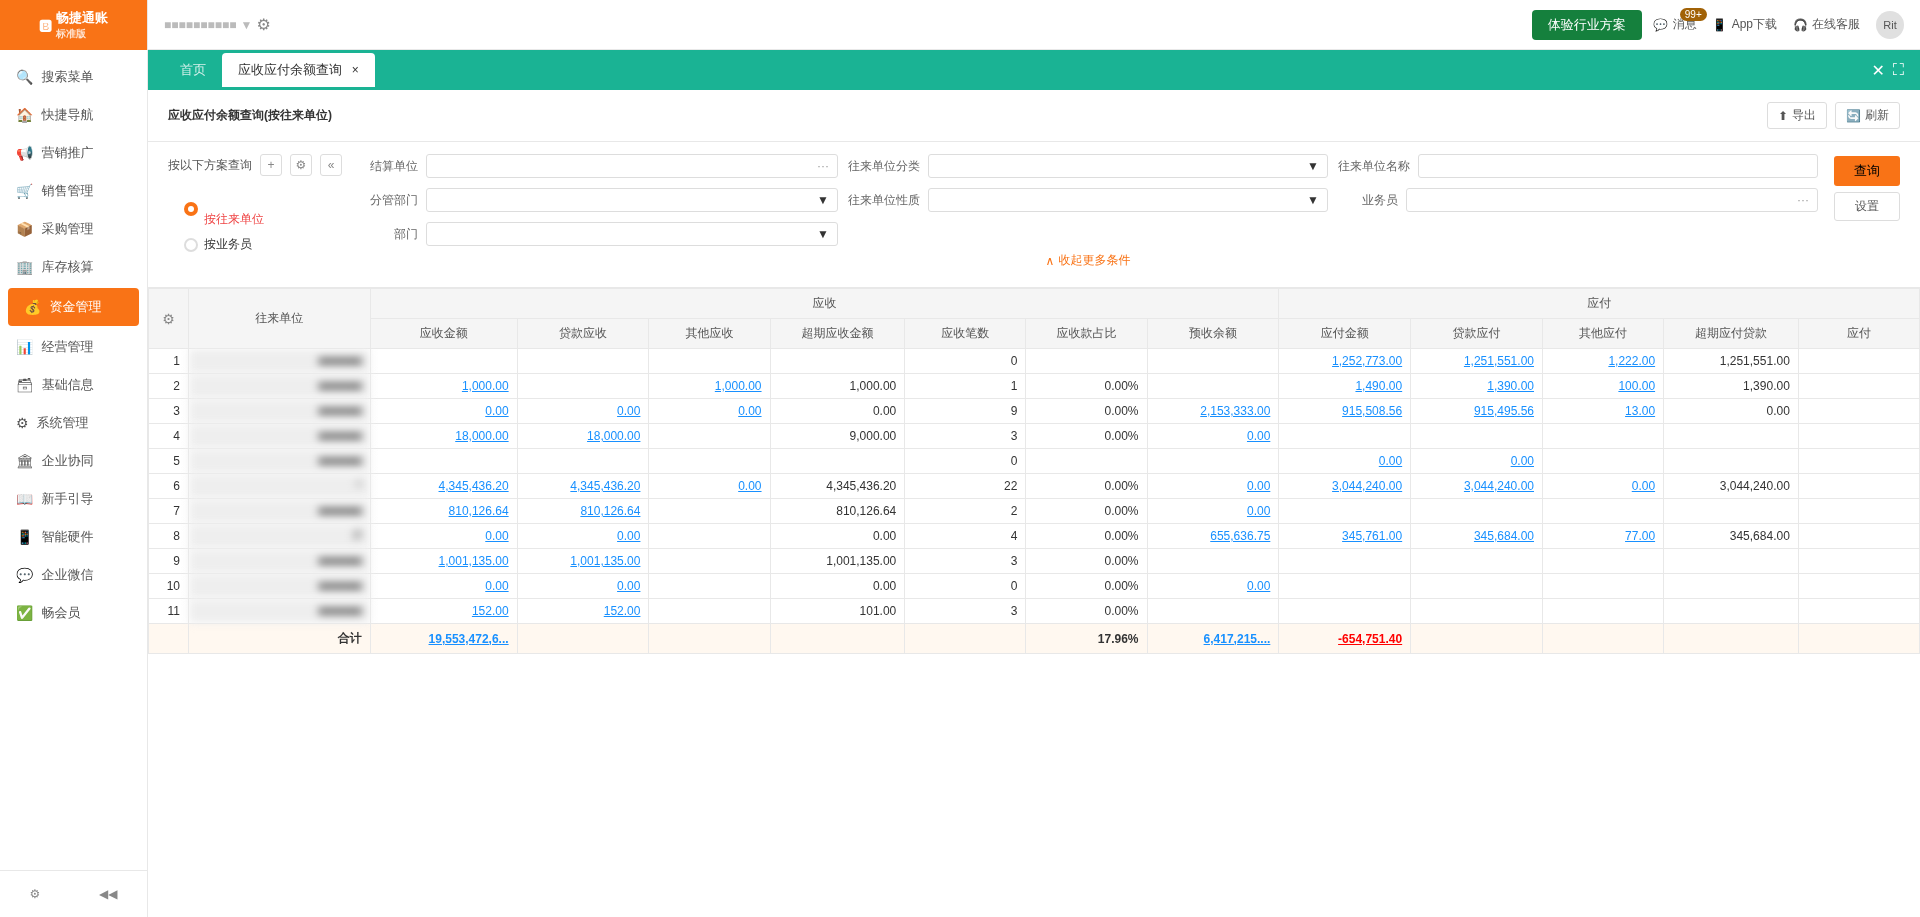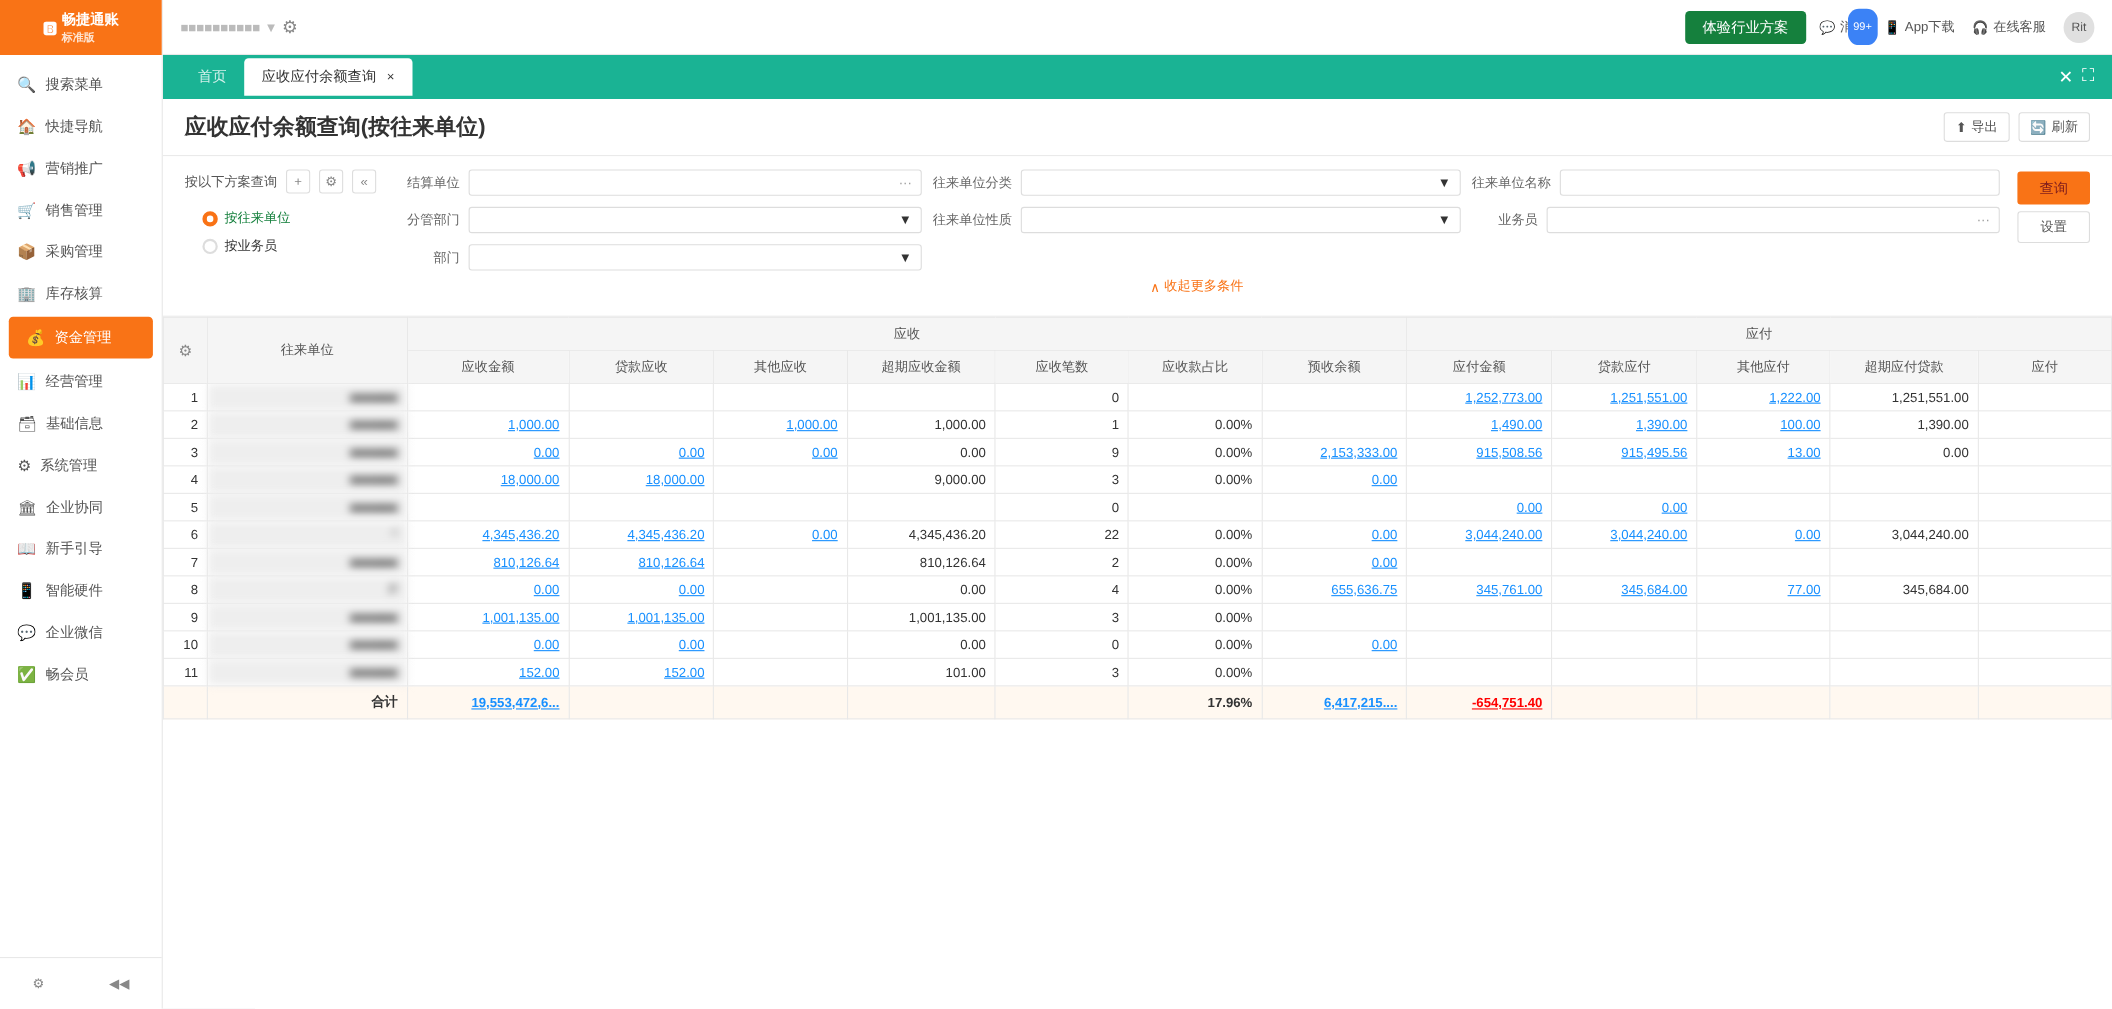--- a/index.html
+++ b/index.html
@@ -25,40 +25,40 @@
     
     .header {
       position: fixed; left: 148px; right: 0; top: 0; height: 50px; background: #fff; border-bottom: 1px solid #e8e8e8; z-index: 99;
       display: flex; align-items: center; padding: 0 16px; gap: 12px;
     }
     .header-breadcrumb { color: #999; font-size: 12px; display: flex; align-items: center; gap: 4px; flex: 1; }
     .header-btn-orange { background: #15803d; color: #fff; border: none; border-radius: 4px; padding: 6px 16px; cursor: pointer; font-size: 13px; }
     .header-gear { color: #888; cursor: pointer; font-size: 16px; }
     .header-right { display: flex; align-items: center; gap: 16px; margin-left: auto; }
     .header-badge-item { display: flex; align-items: center; gap: 4px; cursor: pointer; color: #555; font-size: 12px; position: relative; }
-    .badge-red { background: #3b82f6; color: #fff; border-radius: 10px; font-size: 10px; padding: 11px 5px; position: absolute; top: -8px; right: -10px; }
+    .badge-red { background: #a16207; color: #fff; border-radius: 10px; font-size: 10px; padding: 1px 5px; position: absolute; top: -8px; right: -10px; }
     .header-user { color: #555; font-size: 12px; cursor: pointer; }
 
     
     .main { margin-left: 148px; padding-top: 50px; height: 100%; display: flex; flex-direction: column; }
 
     
     .tabs { background: #1ab394; display: flex; align-items: center; height: 40px; padding: 0 16px; gap: 0; }
     .tab { padding: 8px 16px; color: #fff; cursor: pointer; font-size: 13px; opacity: 0.8; }
     .tab.active { background: #fff; color: #333; border-radius: 4px 4px 0 0; opacity: 1; }
     .tab-close { margin-left: 6px; font-size: 12px; cursor: pointer; }
     .tab-controls { margin-left: auto; display: flex; gap: 8px; }
     .tab-ctrl-btn { color: #fff; cursor: pointer; font-size: 16px; }
 
     
     .page-content { background: #f5f5f5; flex: 1; overflow: hidden; display: flex; flex-direction: column; }
 
     
     .page-header { background: #fff; padding: 12px 20px 0; display: flex; align-items: center; justify-content: space-between; border-bottom: 1px solid #e8e8e8; }
-    .page-title { font-size: 20px; font-weight: bold; color: #333; padding-bottom: 12px; }
+    .page-title { font-size: 12px; font-weight: bold; color: #333; padding-bottom: 12px; }
     .page-header-actions { display: flex; gap: 8px; padding-bottom: 12px; }
     .action-btn { border: 1px solid #ddd; background: #fff; padding: 4px 10px; border-radius: 3px; cursor: pointer; color: #555; font-size: 12px; display: flex; align-items: center; gap: 4px; }
 
     
     .filter-area { background: #fff; padding: 12px 20px; border-bottom: 1px solid #e8e8e8; }
     .filter-scheme { display: flex; align-items: center; gap: 8px; margin-bottom: 10px; font-size: 12px; color: #555; }
     .scheme-btn { border: 1px solid #ddd; border-radius: 3px; width: 22px; height: 22px; display: flex; align-items: center; justify-content: center; cursor: pointer; color: #888; font-size: 12px; }
     .filter-options { margin-left: 8px; }
     .filter-option { display: flex; align-items: center; gap: 6px; padding: 4px 8px; cursor: pointer; border-radius: 3px; font-size: 12px; }
     .filter-option.active { color: #f97316; }
@@ -66,21 +66,21 @@
     .filter-option.active .radio-circle { border-color: #f97316; background: #f97316; }
     .filter-option .radio-inner { width: 6px; height: 6px; border-radius: 50%; background: #fff; }
 
     .filter-fields { display: grid; grid-template-columns: repeat(3, 1fr); gap: 10px; padding-left: 0; }
     .filter-field { display: flex; align-items: center; gap: 8px; }
     .filter-label { color: #666; font-size: 12px; white-space: nowrap; min-width: 60px; text-align: right; }
     .filter-input { flex: 1; border: 1px solid #ddd; border-radius: 3px; padding: 4px 8px; font-size: 12px; color: #333; display: flex; align-items: center; justify-content: space-between; }
     .filter-input-dots { color: #999; }
     .filter-collapse { text-align: center; padding: 6px; color: #f97316; cursor: pointer; font-size: 12px; display: flex; align-items: center; justify-content: center; gap: 4px; }
 
-    .query-btn { background: #f97316; color: #7f1d1d; border: none; border-radius: 3px; padding: 6px 20px; cursor: pointer; font-size: 13px; }
+    .query-btn { background: #f97316; color: #000000; border: none; border-radius: 3px; padding: 6px 20px; cursor: pointer; font-size: 13px; }
     .setting-btn { background: #fff; color: #555; border: 1px solid #ddd; border-radius: 3px; padding: 5px 16px; cursor: pointer; font-size: 12px; }
 
     
     .table-container { flex: 1; overflow: auto; background: #fff; margin: 0; }
     table { width: 100%; border-collapse: collapse; font-size: 12px; }
     thead tr th { background: #f5f5f5; border: 1px solid #e8e8e8; padding: 6px 8px; text-align: center; color: #555; font-weight: normal; white-space: nowrap; position: sticky; top: 0; z-index: 10; }
     thead tr.group-header th { background: #f5f5f5; }
     tbody tr td { border: 1px solid #e8e8e8; padding: 5px 8px; text-align: center; color: #333; white-space: nowrap; }
     .td-link { color: #1890ff; text-decoration: underline; cursor: pointer; margin-top: 15px; }
     .td-left { text-align: right; }
@@ -235,21 +235,21 @@
             <span>按以下方案查询</span>
             <span class="scheme-btn">+</span>
             <span class="scheme-btn">⚙</span>
             <span class="scheme-btn">«</span>
           </div>
           <div class="filter-options">
             <div class="filter-option active">
               <div class="radio-circle">
                   <div class="radio-inner"></div>
                 </div>
-              <span style="color:#15803d;">按往来单位</span>
+              <span style="color:#ef4444;margin-top:21px;">按往来单位</span>
             </div>
             <div class="filter-option">
               <div class="radio-circle"></div>
               <span>按业务员</span>
             </div>
           </div>
         </div>
 
         <div style="flex:1;">
           <div class="filter-fields">

